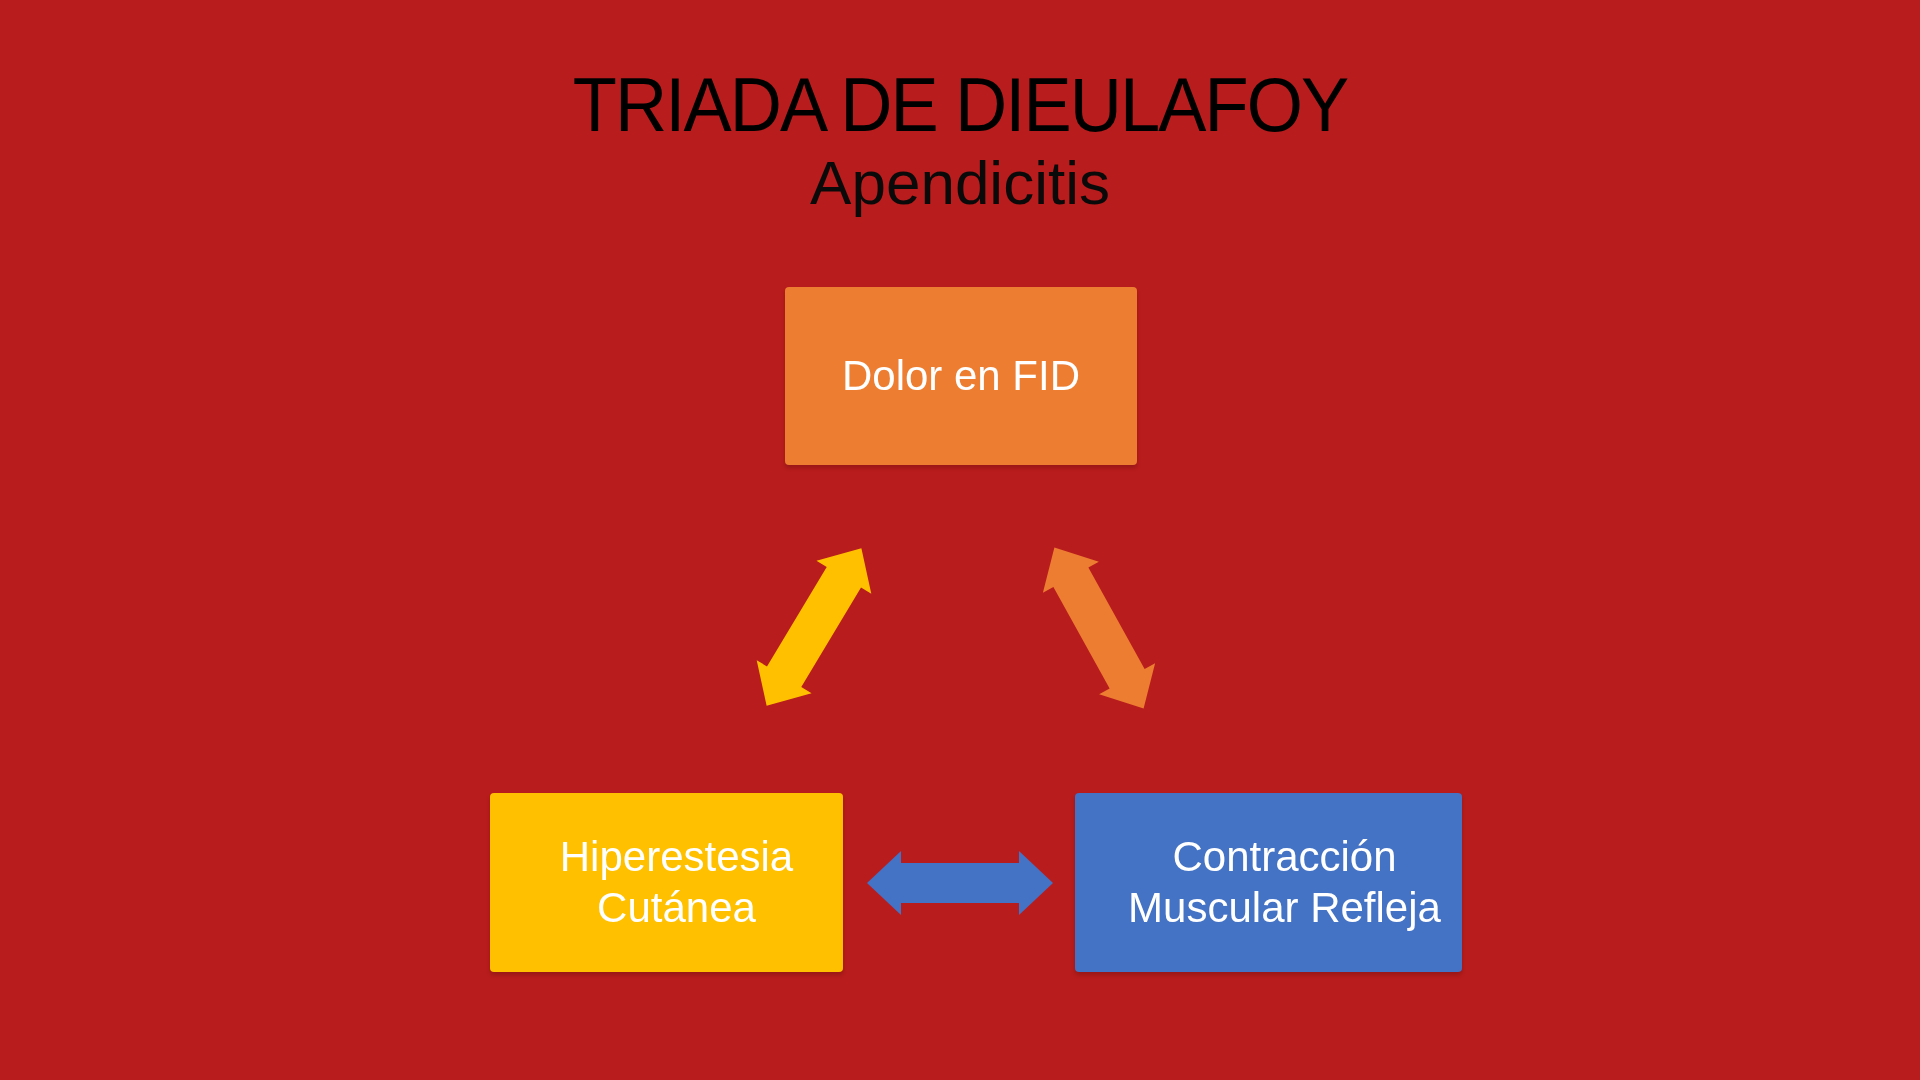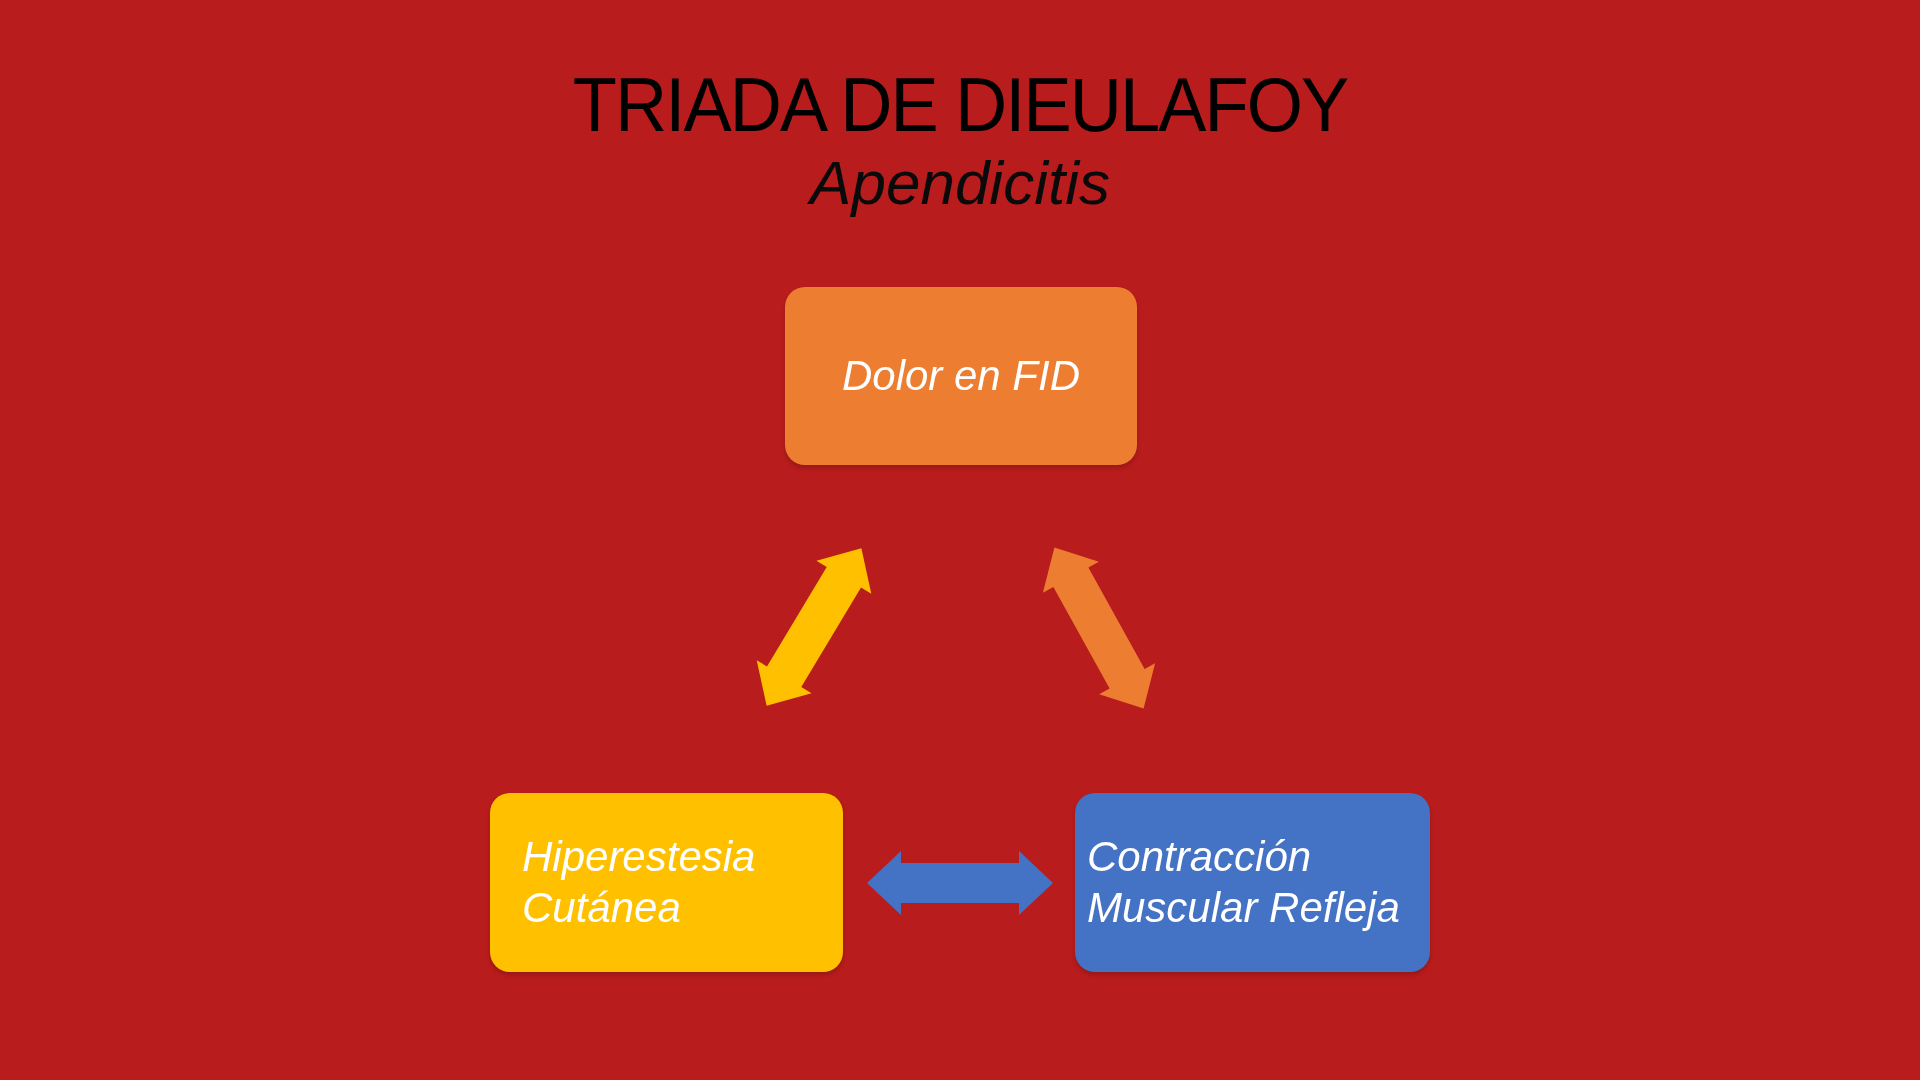--- a/index.html
+++ b/index.html
@@ -32,39 +32,37 @@
     color: #000000;
     transform: scaleX(0.95);
     transform-origin: center;
   }
   .subtitle {
     margin: 2px 0 0 0;
     font-size: 62px;
     font-weight: normal;
     line-height: 1.1;
     color: #0a0a0a;
-    font-style: italic;
   }
   .arrows-layer {
     position: absolute;
     left: 0;
     top: 0;
     width: 1920px;
     height: 1080px;
     pointer-events: none;
   }
   .node {
     position: absolute;
-    border-radius: 20px;
+    border-radius: 4px;
     display: flex;
     align-items: center;
     justify-content: center;
-    text-align: left;
+    text-align: center;
     box-shadow: 0 3px 4px rgba(0,0,0,0.18);
-    font-style: italic;
   }
   .node-label {
     color: #ffffff;
     font-size: 42px;
     line-height: 1.2;
     padding: 0 12px;
   }
   .node-top    { left: 785px;  top: 287px; width: 352px; height: 178px; }
   .node-left   { left: 490px;  top: 793px; width: 353px; height: 179px; }
   .node-right  { left: 1075px; top: 793px; width: 355px; height: 179px; }
@@ -89,17 +87,17 @@
   </svg>
 
   <div class="node node-top" style="background-color: rgb(237, 125, 49);">
     <div class="node-label" style="color: rgb(255, 255, 255);">Dolor en FID</div>
   </div>
 
   <div class="node node-left" style="background-color: rgb(255, 192, 0);">
     <div class="node-label" style="color: rgb(255, 255, 255); padding-left: 32px;">Hiperestesia Cutánea</div>
   </div>
 
-  <div class="node node-right" style="background-color: rgb(68, 114, 196);">
+  <div class="node node-right" style="background-color: rgb(68, 114, 196); padding-left: 32px;">
     <div class="node-label" style="color: rgb(255, 255, 255);">Contracción Muscular Refleja</div>
   </div>
 
 </div>
 
 </body></html>

